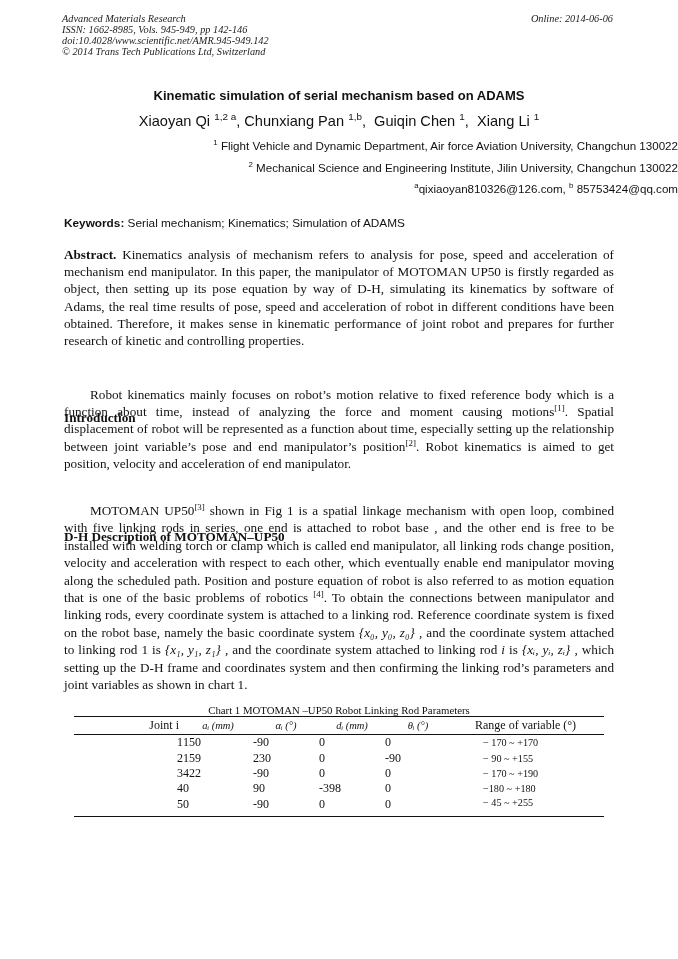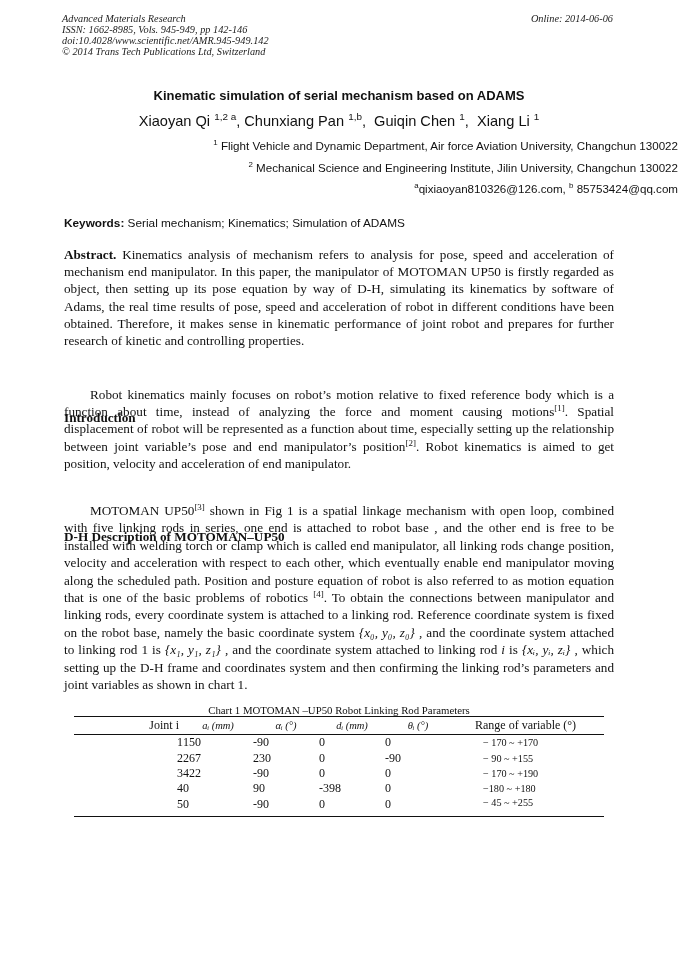--- a/index.html
+++ b/index.html
@@ -98,21 +98,21 @@
     <tr>
       <td style="text-align:right; padding-right:0;">1</td>
       <td>150</td>
       <td>-90</td>
       <td>0</td>
       <td>0</td>
       <td class="rng">− 170  ~  +170</td>
     </tr>
     <tr>
       <td style="text-align:right;">2</td>
-      <td>267</td>
+      <td>159</td>
       <td>230</td>
       <td>0</td>
       <td>-90</td>
       <td class="rng">− 90  ~  +155</td>
     </tr>
     <tr>
       <td style="text-align:right;">3</td>
       <td>422</td>
       <td>-90</td>
       <td>0</td>

